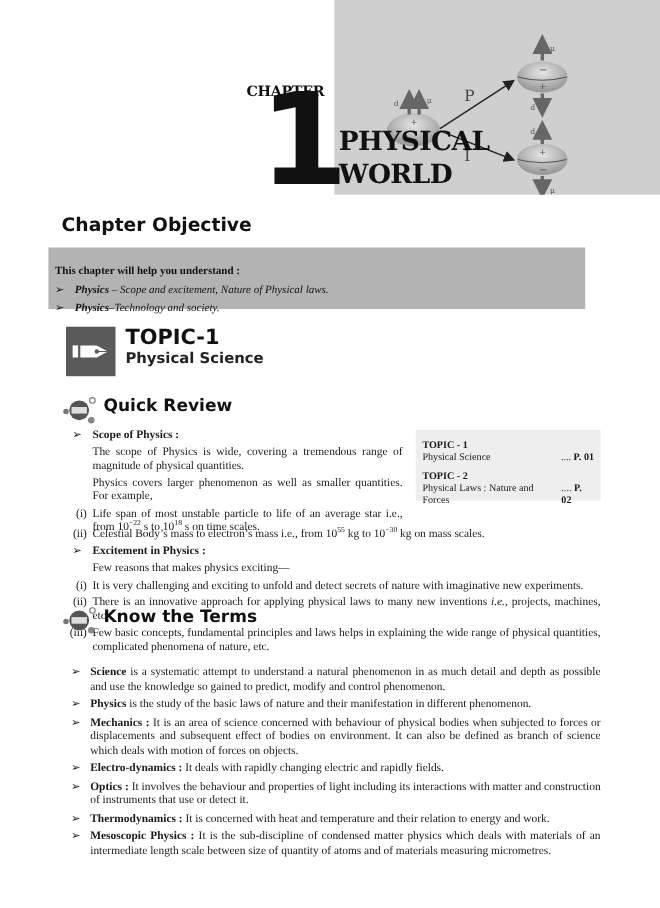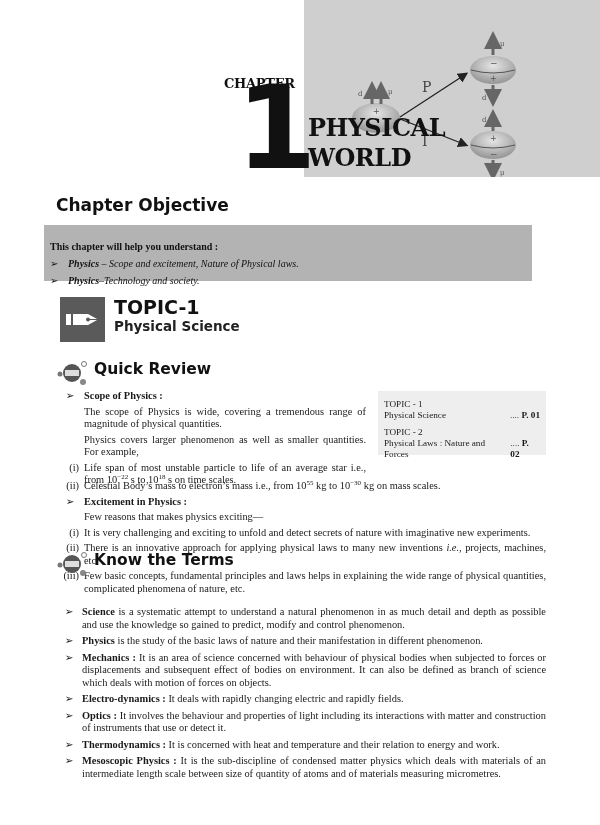--- a/index.html
+++ b/index.html
@@ -79,21 +79,21 @@
     .row .txt { flex: 1; text-align: justify; }
     .indent { padding-left: 28px; margin-bottom: 3px; text-align: justify; }
     sup { font-size: 7px; line-height: 0; }
 
     
     .topic-index {
       position: absolute; left: 378px; top: 391px; width: 168px; height: 64px;
       background: #eeeeee; padding: 8px 6px;
       font-family: "Liberation Serif", serif; font-size: 9.2px; color: #1a1a1a;
     }
-    .ti-head { font-weight: normal; line-height: 11px; }
+    .ti-head { font-weight: bold; line-height: 11px; }
     .ti-line { display: flex; justify-content: space-between; line-height: 11px; margin-bottom: 6px; }
     .ti-line b { font-weight: bold; }
 
     .terms-block { position: absolute; left: 56px; top: 606px; width: 490px; }
     .terms-block .row { margin-bottom: 4px; }
     .terms-block .row .mark { width: 26px; }
   </style>
 </head>
 <body>
 

